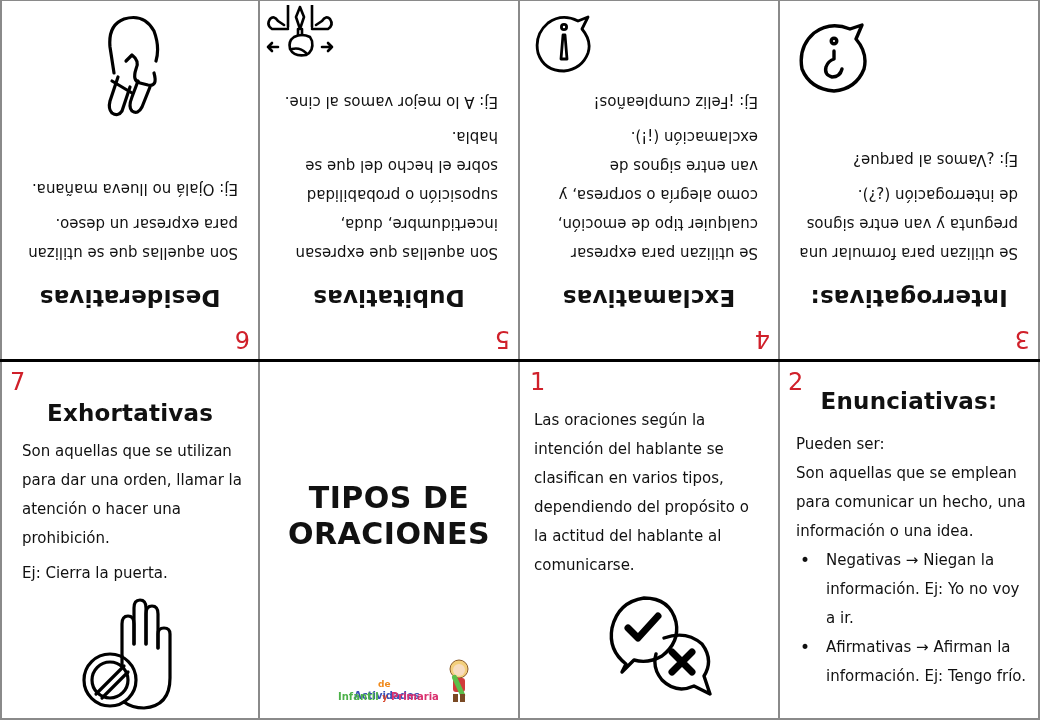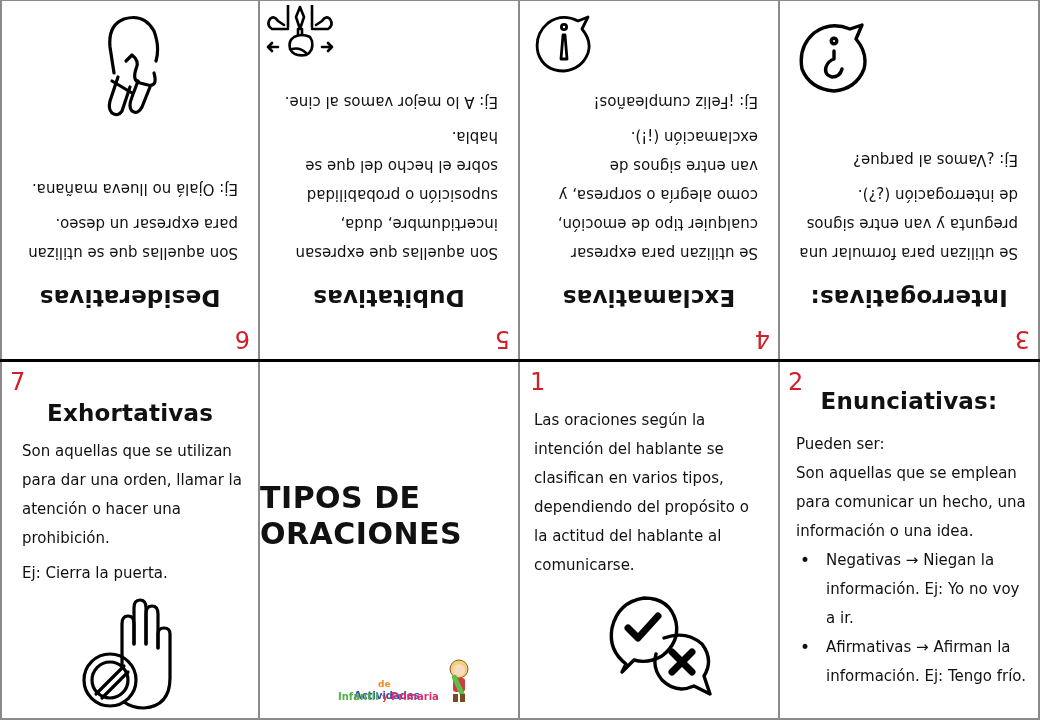--- a/index.html
+++ b/index.html
@@ -21,21 +21,21 @@
   .title { position: absolute; left: 0; width: 100%; text-align: center;
            font-weight: bold; font-size: 23px; font-family: "DejaVu Sans", sans-serif; letter-spacing: 0.2px; }
   .body-text { position: absolute; left: 20px; right: 14px; font-size: 15px; line-height: 29px; }
   .body-text p { margin: 0; }
   .example { margin-top: 6px !important; }
   .center-text { text-align: left; left: 14px; right: 14px; }
   ul.bullets { margin: 0; padding: 0; list-style: none; }
   ul.bullets li { position: relative; padding-left: 30px; line-height: 29px; }
   ul.bullets li::before { content: "•"; position: absolute; left: 4px; top: 0; font-size: 17px; }
   .icon { position: absolute; }
-  .cover-title { position: absolute; left: 0; width: 100%; top: 118px; text-align: left;
+  .cover-title { position: absolute; left: 0; width: 100%; top: 118px; text-align: center;
                  font-weight: bold; font-size: 30px; line-height: 36px; letter-spacing: 0.5px; }
   .logo { position: absolute; left: 78px; top: 300px; width: 180px; height: 50px; }
   .logo .l1 { position: absolute; left: 16px; top: 4px; font-size: 10px; font-weight: bold; color: #3a4fb6; margin-top: 24px; }
   .logo .l2 { position: absolute; left: 40px; top: 17px; font-size: 9px; font-weight: bold; color: #f08a1c; }
   .logo .l3 { position: absolute; left: 0; top: 29px; font-size: 10px; font-weight: bold; white-space: nowrap; }
   .logo .g { color: #4db24a; } .logo .y { color: #d9442b; font-size: 8px; } .logo .m { color: #d9306e; }
 </style>
 </head>
 <body>
 

